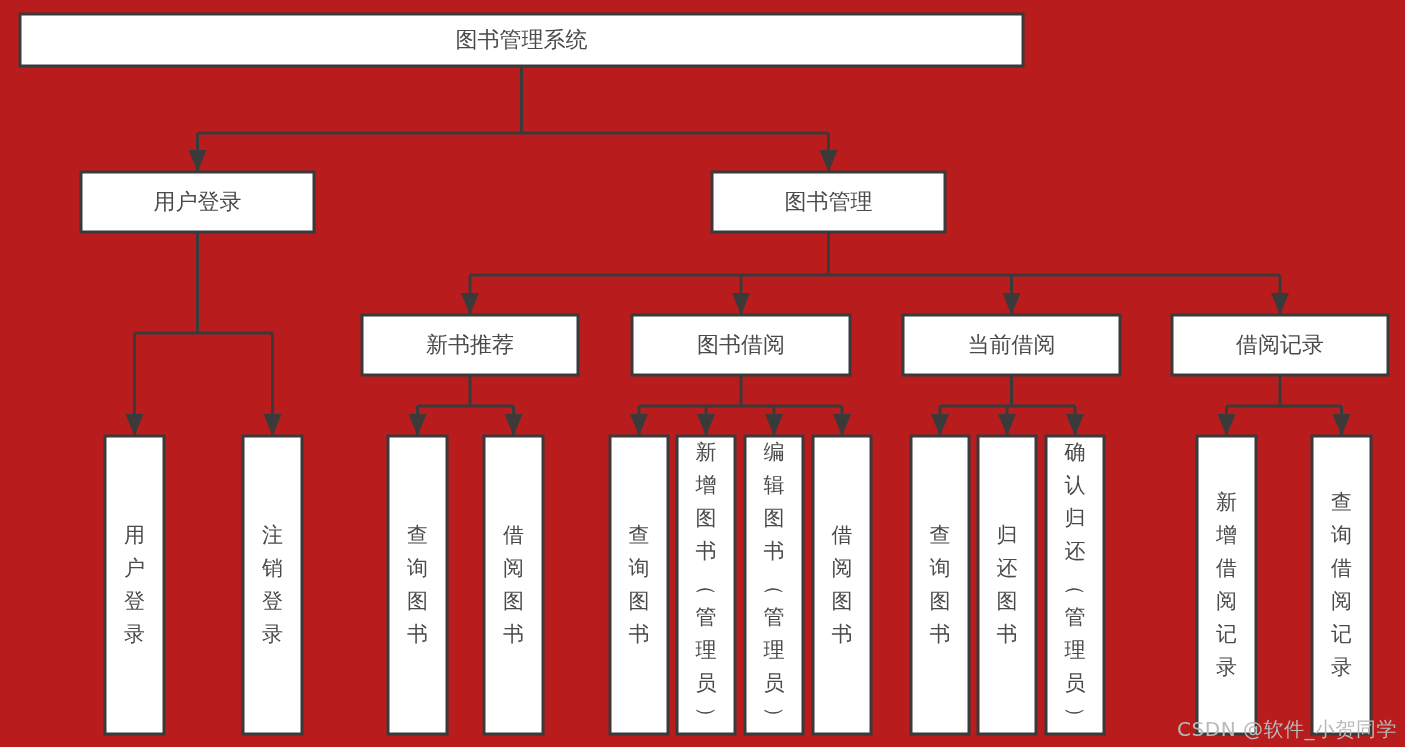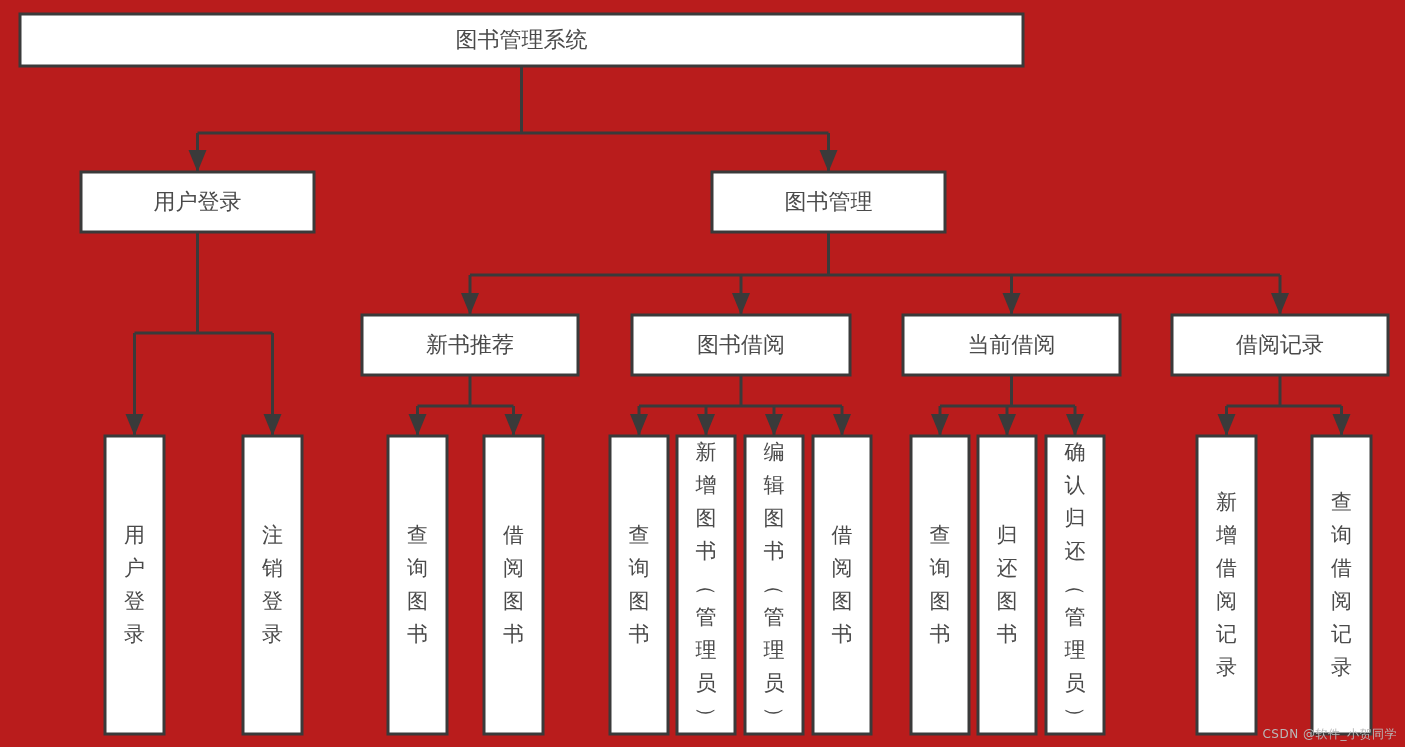--- a/index.html
+++ b/index.html
@@ -50,21 +50,21 @@
     text-anchor: middle;
     dominant-baseline: middle;
   }
   .node-label.vert-char {
     font-size: 21px;
   }
   .watermark {
     position: absolute;
     right: 8px;
     bottom: 4px;
-    font-size: 12px;
+    font-size: 20px;
     color: #b9b9b9;
     font-family: "DejaVu Sans", "Liberation Sans", sans-serif;
     letter-spacing: 0.5px;
     white-space: nowrap;
     user-select: none;
   }
 </style>
 </head>
 <body>
 

